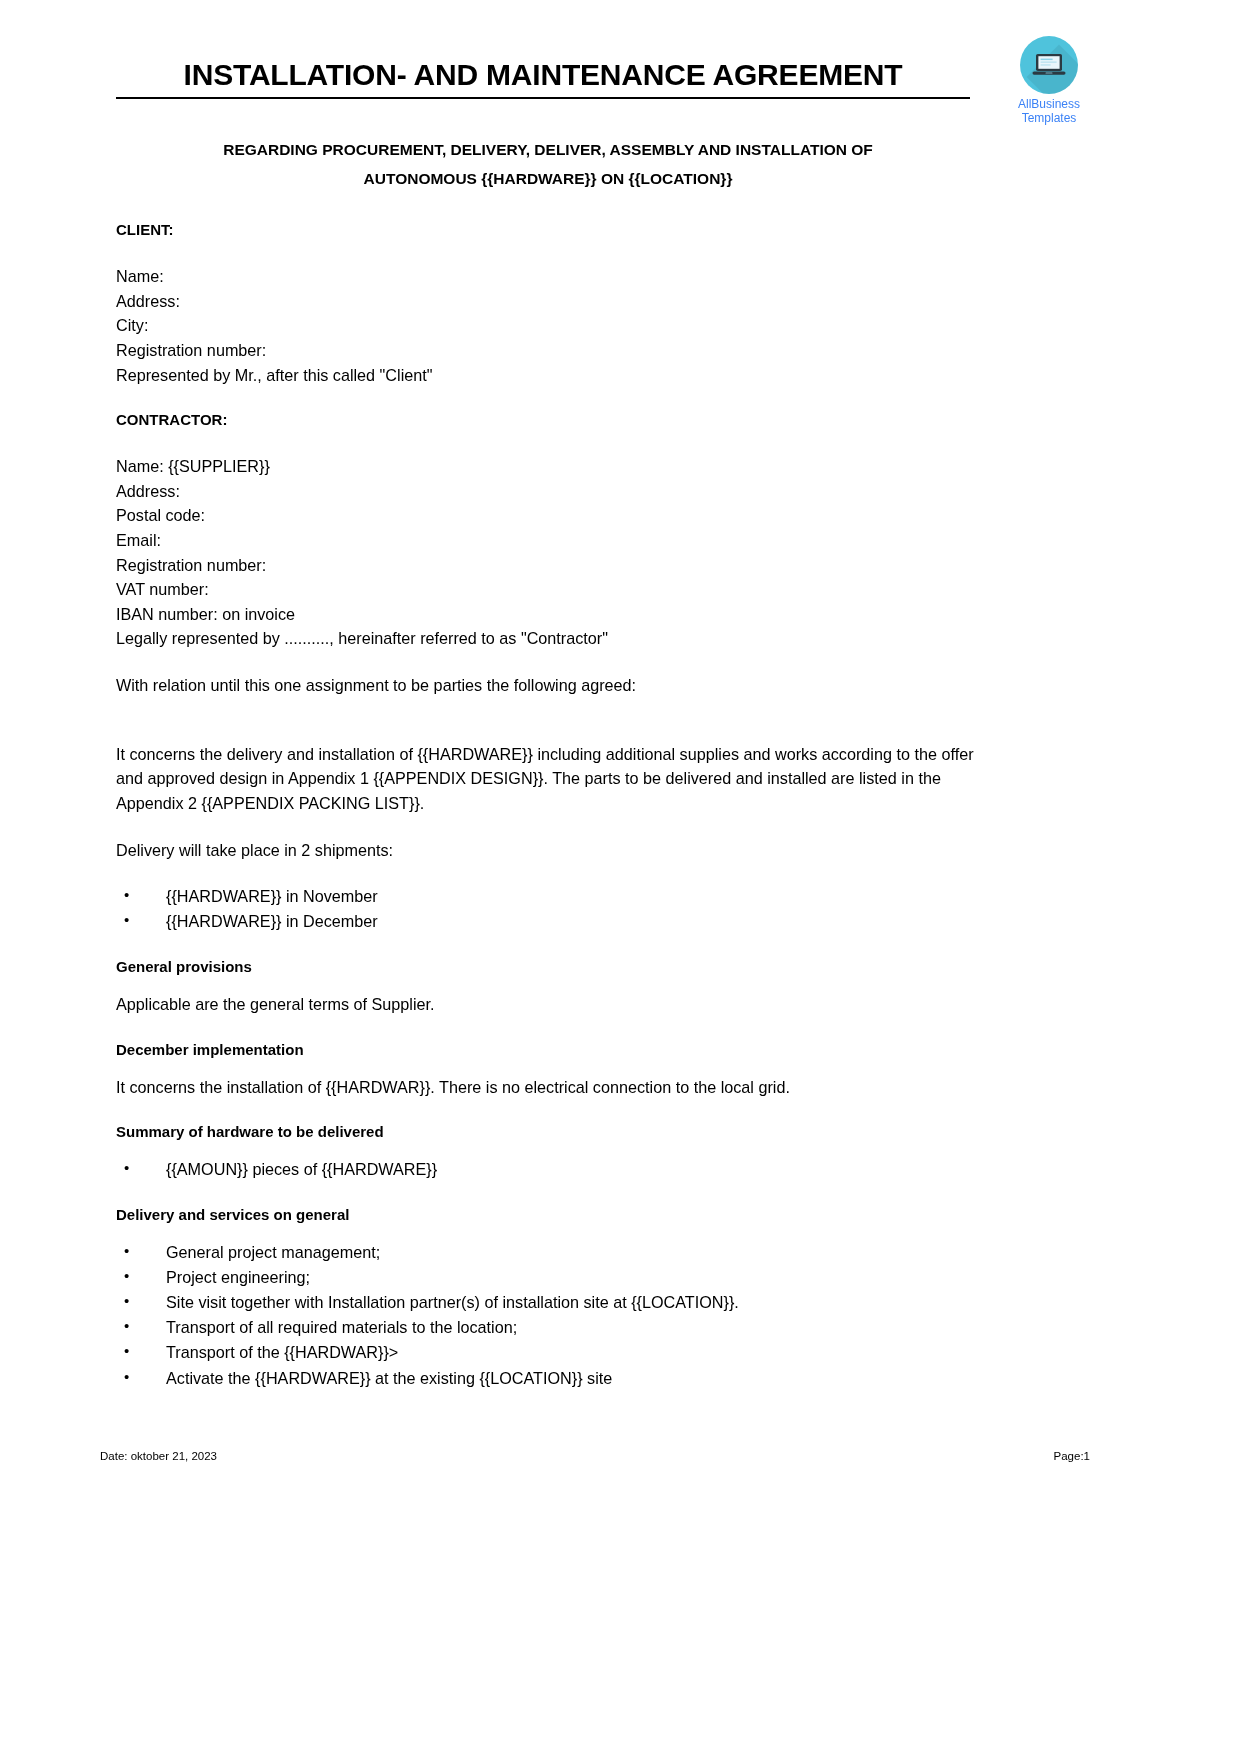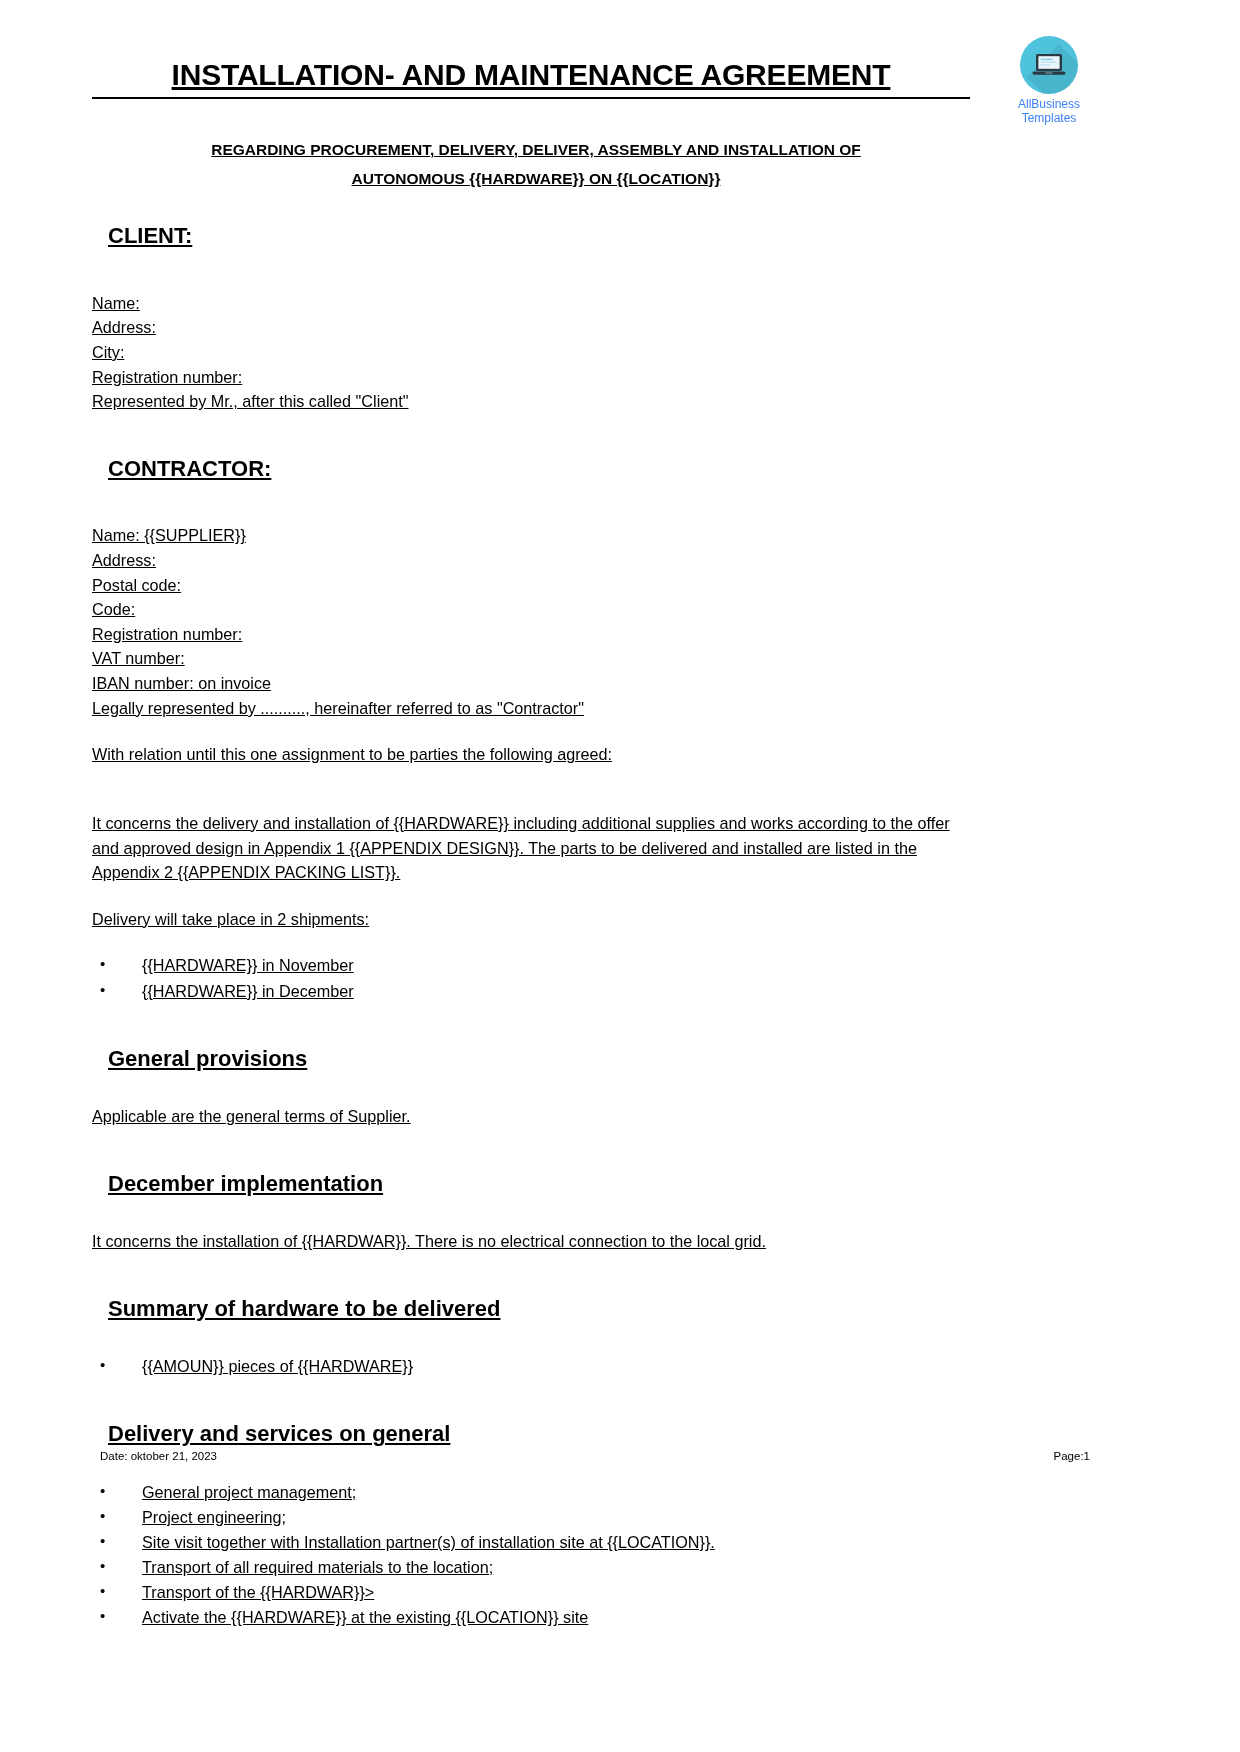--- a/index.html
+++ b/index.html
@@ -10,23 +10,22 @@
   body {
     font-family: "Liberation Sans", sans-serif;
     color: #000000;
   }
   .page {
     position: relative;
     width: 1180px;
     height: 1752px;
     background: #ffffff;
     box-sizing: border-box;
-    padding: 36px 80px 0 92px;
+    padding: 36px 80px 0 116px;
     overflow: hidden;
-    text-decoration: underline;
   }
 
   
   .header {
     position: relative;
     height: 78px;
   }
   .doc-title {
     font-size: 30px;
     font-weight: bold;
@@ -92,22 +91,22 @@
   }
 
   
   .body {
     margin-top: 26px;
     font-size: 16.2px;
     line-height: 1.52;
   }
   .section-head {
     font-weight: bold;
-    font-size: 22px;
-    margin: 16px;
+    font-size: 15px;
+    margin: 0;
   }
   .block-gap { height: 22px; }
   .small-gap { height: 13px; }
   .field-line { margin: 0; }
   .para {
     margin: 0;
     max-width: 880px;
     text-align: left;
   }
   ul.bullets {
@@ -180,21 +179,21 @@
     <div class="field-line">City:</div>
     <div class="field-line">Registration number:</div>
     <div class="field-line">Represented by Mr., after this called "Client"</div>
 
     <div class="block-gap"></div>
     <div class="section-head">CONTRACTOR:</div>
     <div class="block-gap"></div>
     <div class="field-line">Name:  {{SUPPLIER}}</div>
     <div class="field-line">Address:</div>
     <div class="field-line">Postal code:</div>
-    <div class="field-line">Code:</div>
+    <div class="field-line">Email:</div>
     <div class="field-line">Registration number:</div>
     <div class="field-line">VAT number:</div>
     <div class="field-line">IBAN number: on invoice</div>
     <div class="field-line">Legally represented by .........., hereinafter referred to as "Contractor"</div>
 
     <div class="block-gap"></div>
     <div class="para">With relation until this one assignment to be parties the following agreed:</div>
 
     <div class="block-gap"></div>
     <div class="block-gap"></div>

